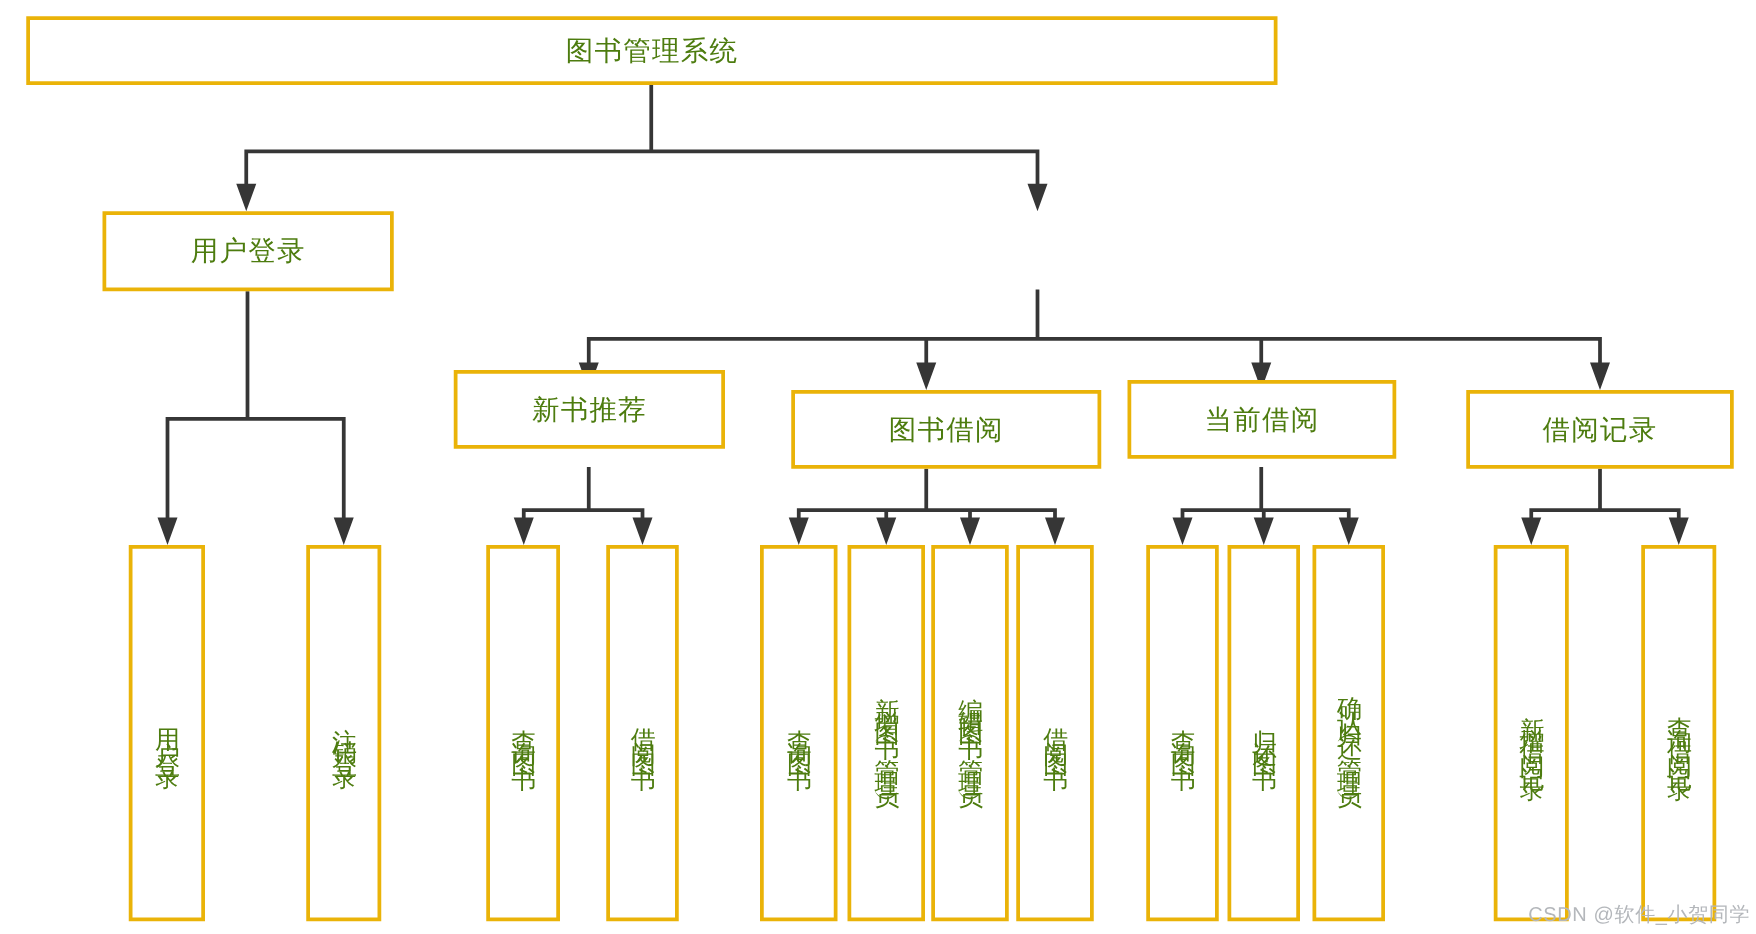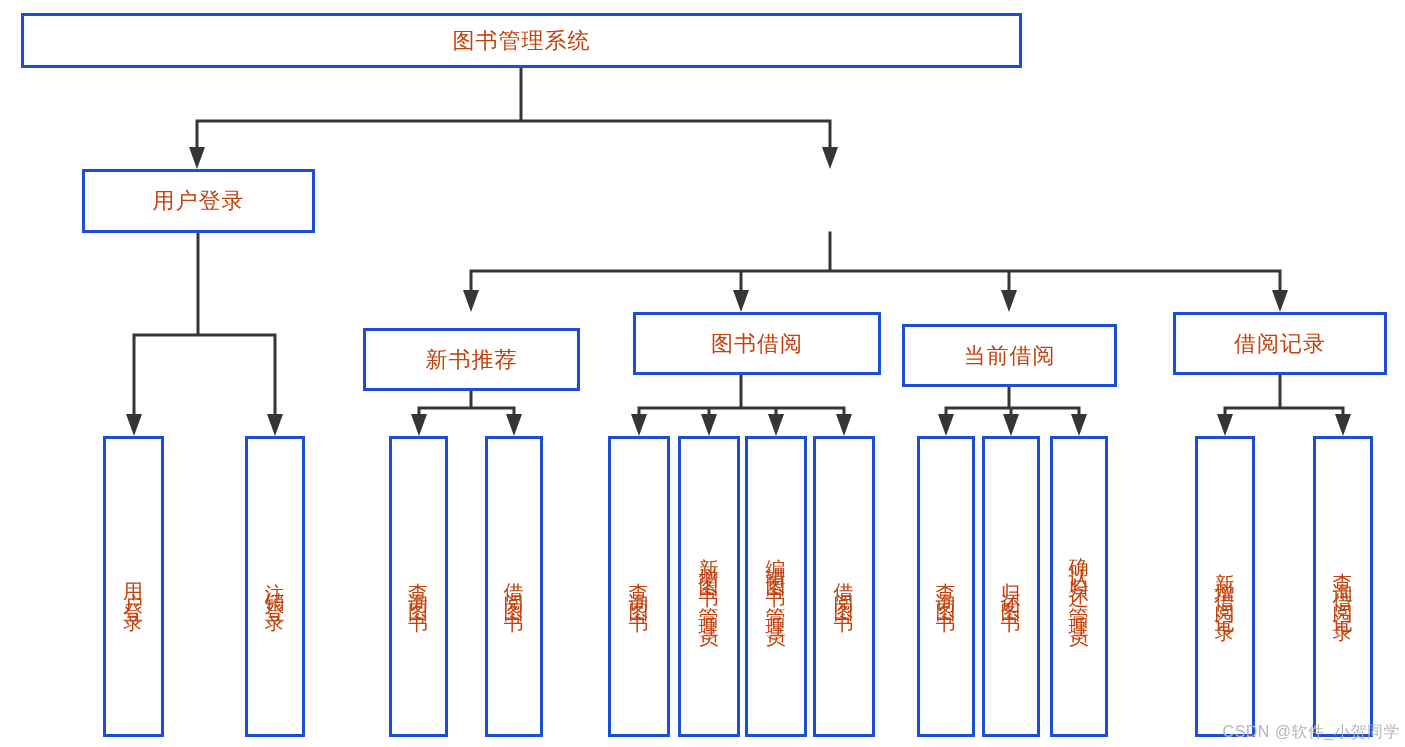--- a/index.html
+++ b/index.html
@@ -14,25 +14,25 @@
   #connectors {
     position:absolute;
     left:0; top:0;
     width:1405px;
     height:747px;
   }
   .box {
     position:absolute;
     box-sizing:border-box;
     background:#ffffff;
-    border:3px solid #1d4ed8;
+    border:3px solid #eab308;
     display:flex;
     align-items:center;
     justify-content:center;
-    color:#c2410c;
+    color:#4d7c0f;
   }
   .box.h span {
     font-size:22px;
     letter-spacing:1px;
     white-space:nowrap;
   }
   .box.v span {
     writing-mode:vertical-rl;
     text-orientation:mixed;
     font-size:20px;
@@ -87,27 +87,27 @@
   </svg>
 
   <div class="box h" style="left:21px;top:13px;width:1001px;height:55px">
     <span>图书管理系统</span>
   </div>
 
   <div class="box h" style="left:82px;top:169px;width:233px;height:64px">
     <span>用户登录</span>
   </div>
 
-  <div class="box h" style="left:363px;top:328px;width:217px;height:63px">
+  <div class="box h" style="left:363px;top:296px;width:217px;height:63px">
     <span>新书推荐</span>
   </div>
   <div class="box h" style="left:633px;top:312px;width:248px;height:63px">
     <span>图书借阅</span>
   </div>
-  <div class="box h" style="left:902px;top:324px;width:215px;height:63px">
+  <div class="box h" style="left:902px;top:304px;width:215px;height:63px">
     <span>当前借阅</span>
   </div>
   <div class="box h" style="left:1173px;top:312px;width:214px;height:63px">
     <span>借阅记录</span>
   </div>
 
   <div class="box v" style="left:103px;top:436px;width:61px;height:301px">
     <span>用户登录</span>
   </div>
   <div class="box v" style="left:245px;top:436px;width:60px;height:301px">

